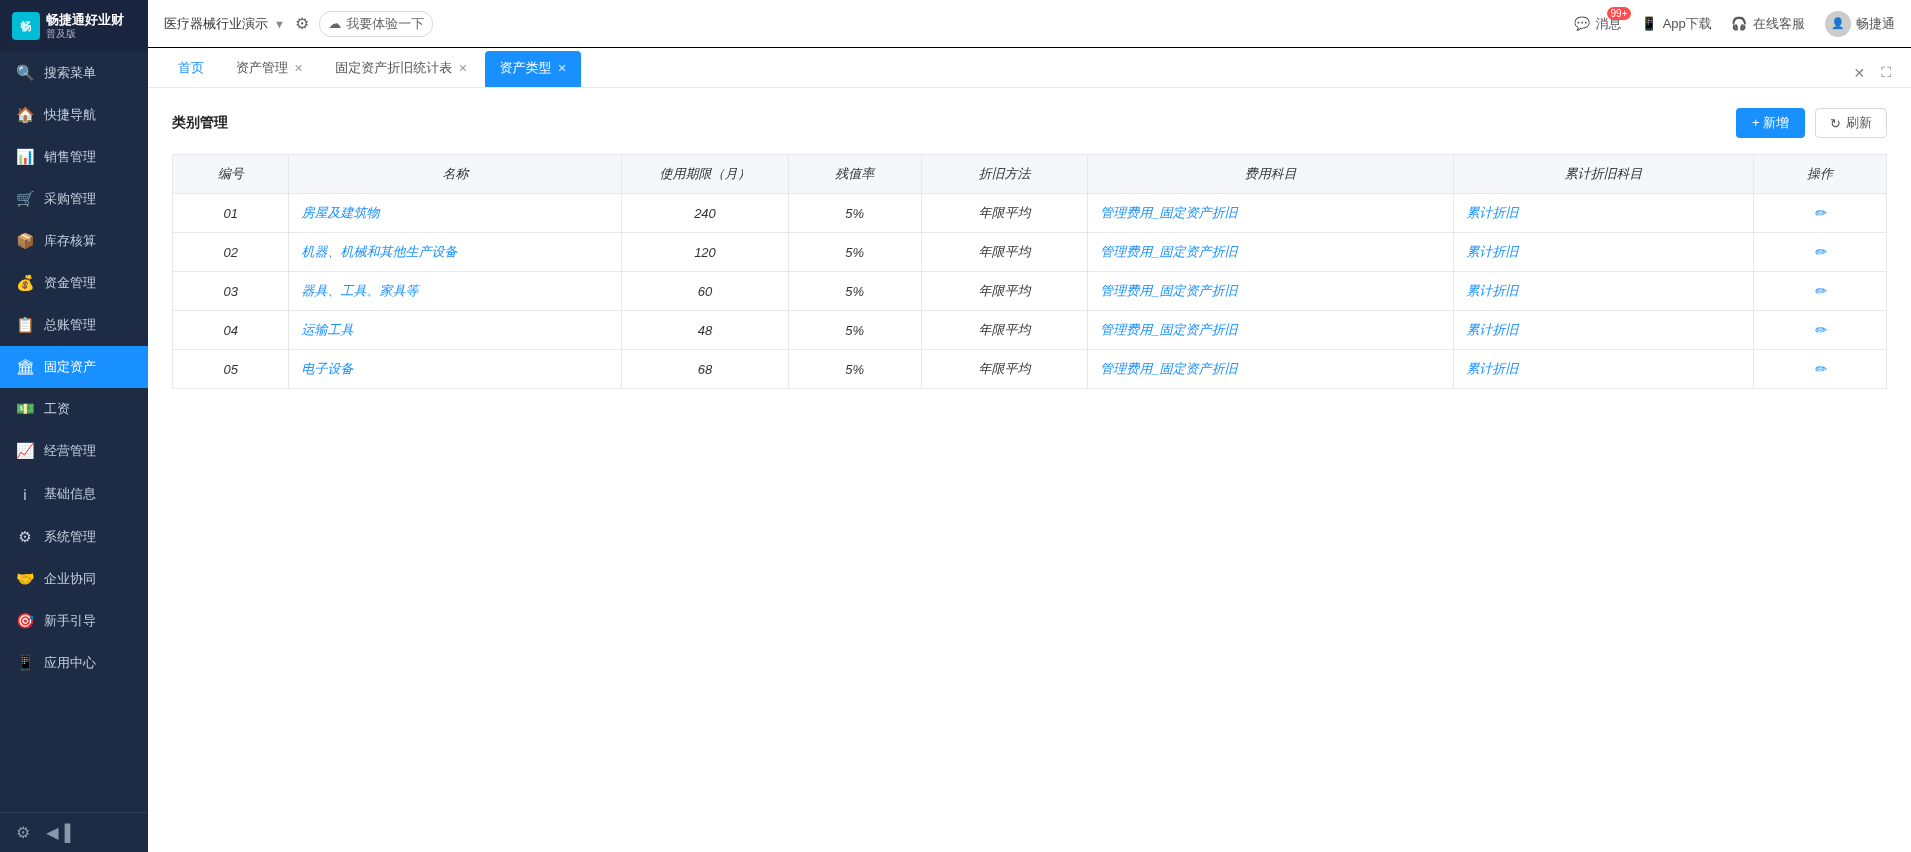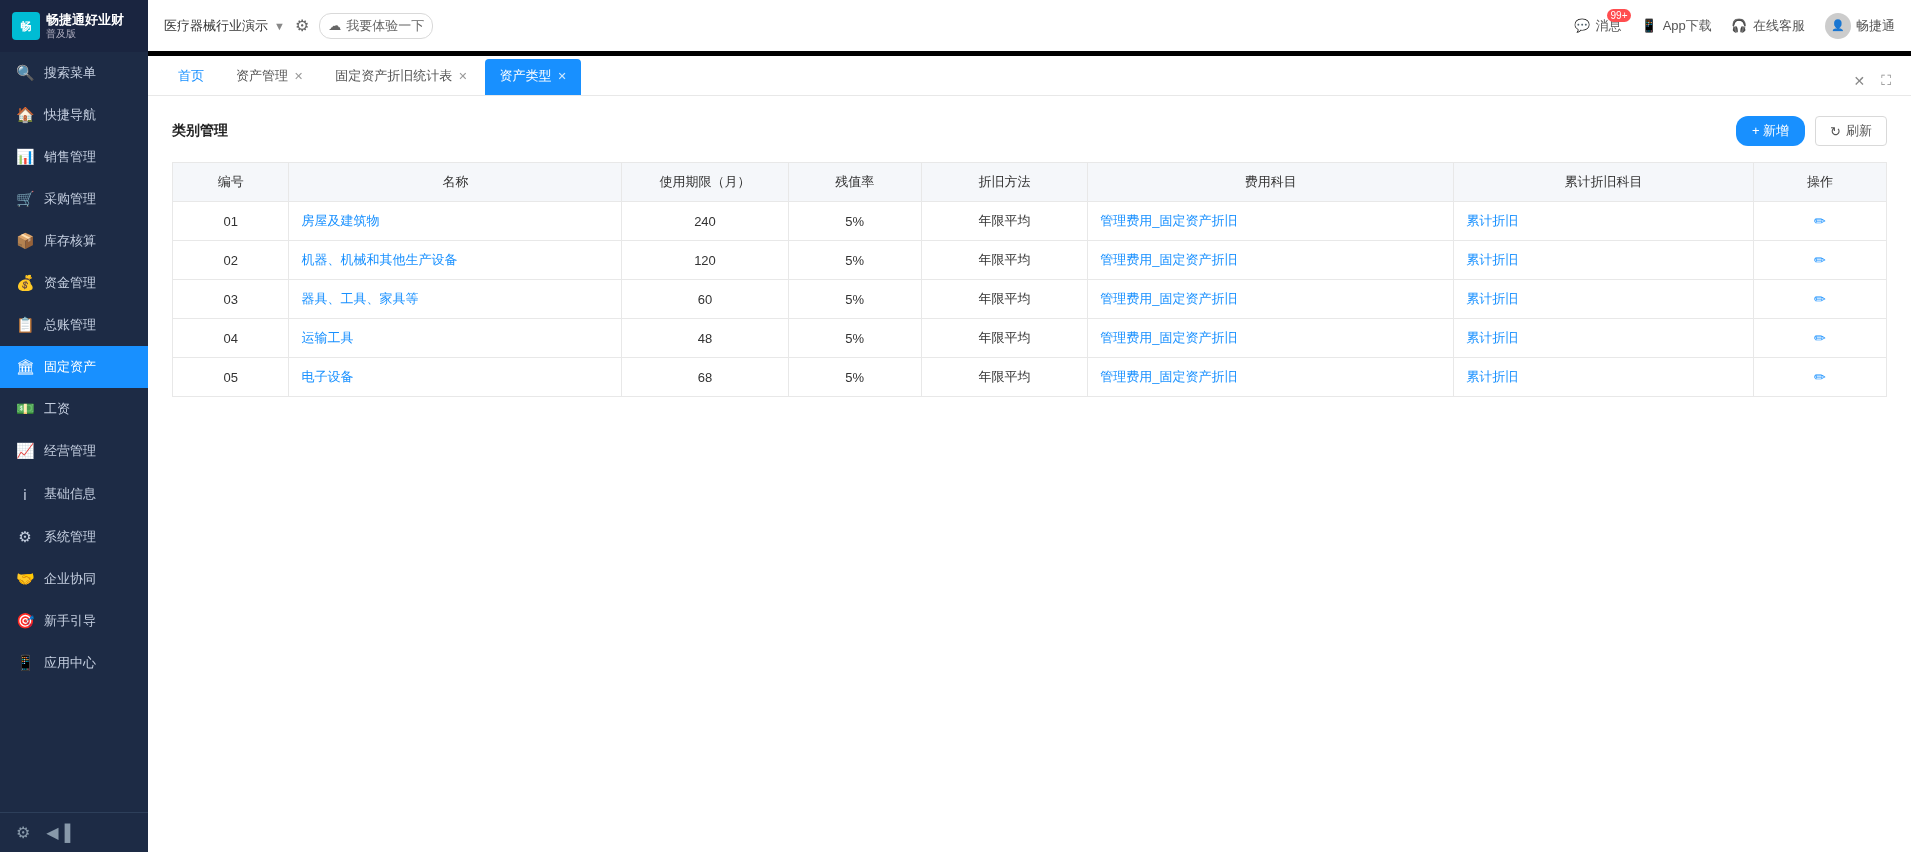--- a/index.html
+++ b/index.html
@@ -65,22 +65,22 @@
       flex: 1;
       display: flex;
       flex-direction: column;
       height: 100%;
       overflow: hidden;
     }
 
     
     .top-header {
       background: #fff;
-      border-bottom: 5px solid #000000;
-      height: 56px;
+      border-bottom: 1px solid #000000;
+      height: 48px;
       display: flex;
       padding: 0 16px;
       justify-content: space-between;
       flex-shrink: 0;
     }
     .top-header-left {
       display: flex; align-items: center; gap: 10px;
     }
     .demo-selector {
       display: flex; align-items: center; gap: 6px;
@@ -185,41 +185,42 @@
       color: #222;
     }
     .content-actions {
       display: flex; gap: 10px; align-items: center;
     }
     .btn-primary {
       background: #1890ff;
       color: #fff;
       border: none;
       padding: 6px 16px;
-      border-radius: 12px;
+      border-radius: 4px;
       cursor: pointer;
       font-size: 13px;
       display: flex; align-items: center; gap: 5px;
     }
     .btn-default {
       background: #fff;
       color: #555;
       border: 1px solid #d9d9d9;
       padding: 5px 14px;
       border-radius: 4px;
       cursor: pointer;
       font-size: 13px;
       display: flex; align-items: center; gap: 5px;
     }
 
     
     .data-table {
       width: 100%;
       border-collapse: collapse;
       font-size: 13px;
+      font-style: italic;
     }
     .data-table th {
       background: #f5f7fa;
       border: 1px solid #e8e8e8;
       padding: 10px 12px;
       text-align: center;
       color: #333;
       font-weight: 500;
     }
     .data-table td {

